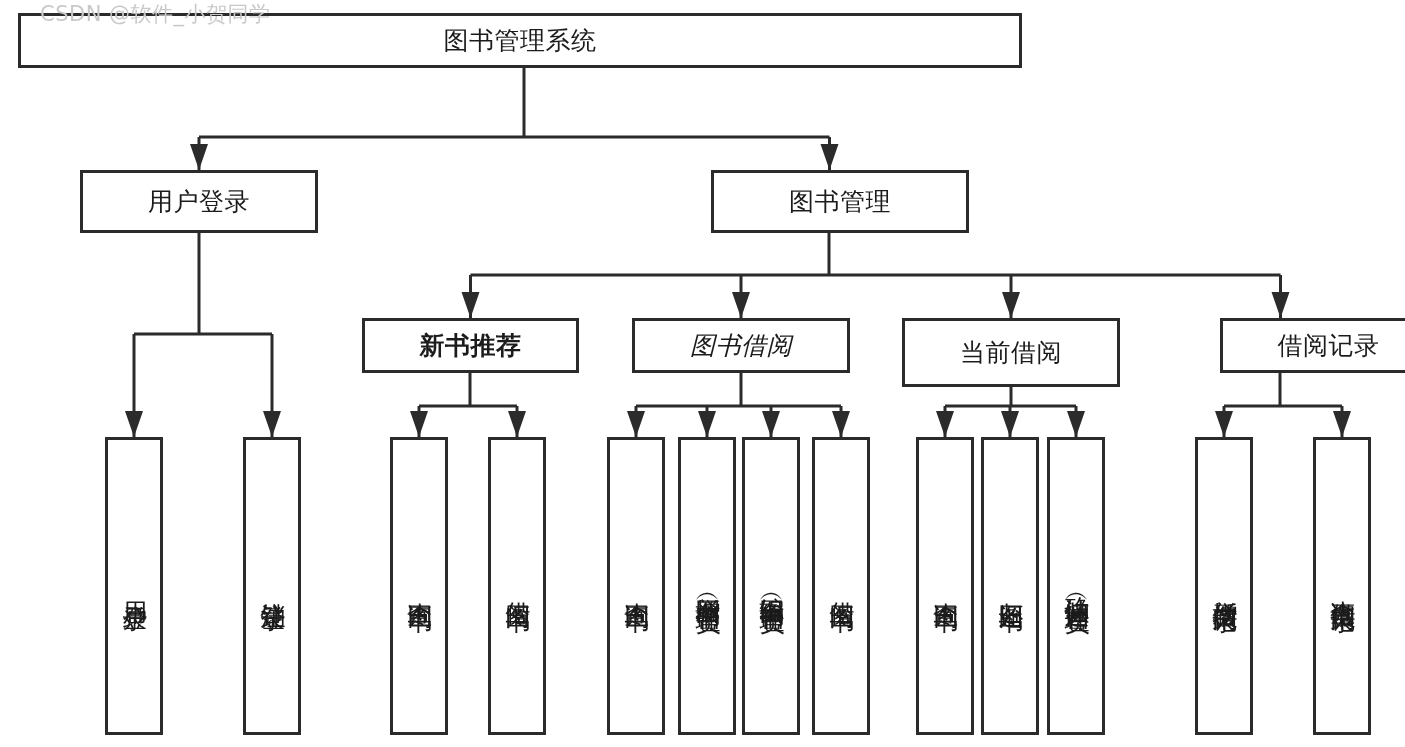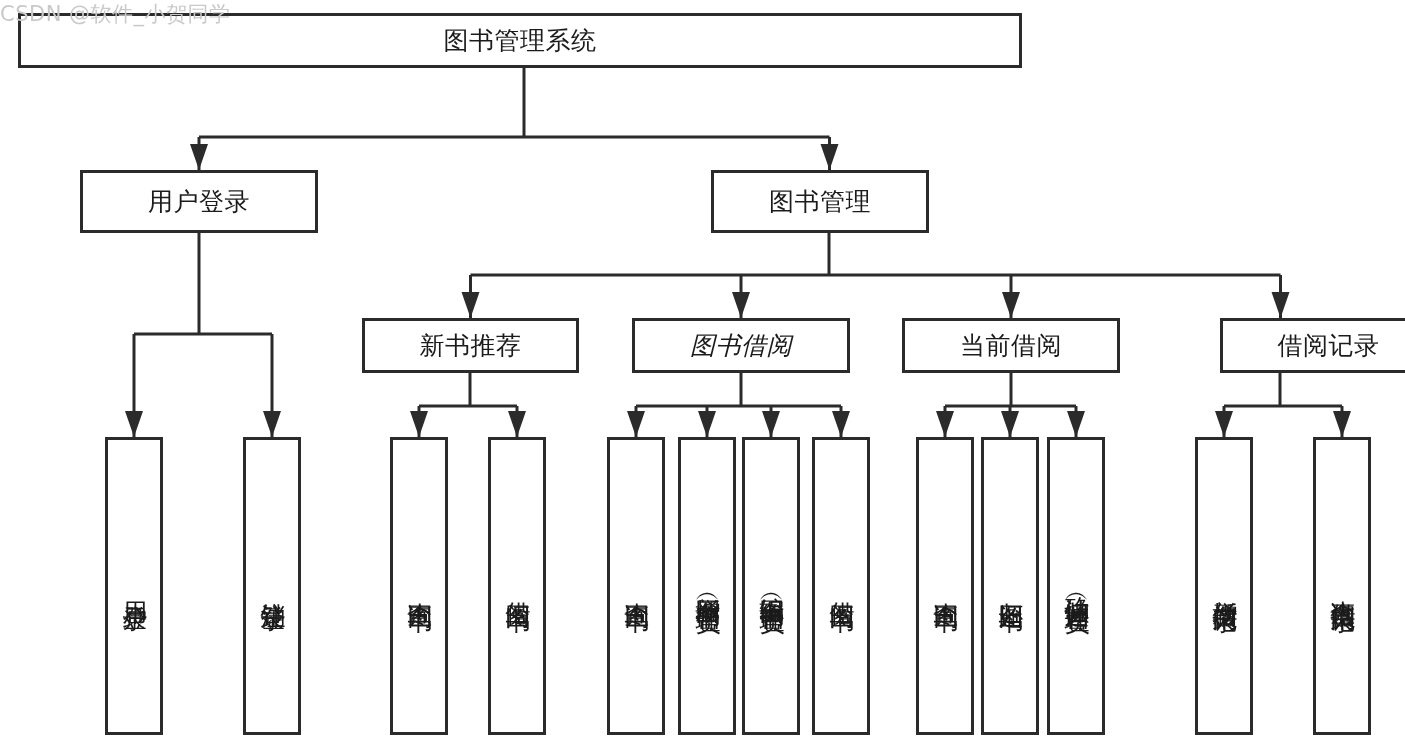--- a/index.html
+++ b/index.html
@@ -52,20 +52,21 @@
     width: 1405px;
     height: 747px;
     pointer-events: none;
   }
   .watermark {
     position: absolute;
     font-size: 21px;
     color: #c9c9c9;
     white-space: nowrap;
     letter-spacing: 0.5px;
+    padding-left: 40px;
   }
 </style>
 </head>
 <body>
 
 <div id="diagram-root">
   <svg id="connector-layer" viewBox="0 0 1405 747" xmlns="http://www.w3.org/2000/svg">
       <line x1="524" y1="68" x2="524" y2="137" stroke="#2b2b2b" stroke-width="3"></line>
       <line x1="199" y1="137" x2="829.5" y2="137" stroke="#2b2b2b" stroke-width="3"></line>
       <line x1="199" y1="137" x2="199" y2="170" stroke="#2b2b2b" stroke-width="3"></line>
@@ -119,30 +120,30 @@
       <line x1="1342" y1="406" x2="1342" y2="437" stroke="#2b2b2b" stroke-width="3"></line>
       <polygon points="1333,411 1351,411 1342,437" fill="#2b2b2b"></polygon>
     </svg>
   <div id="node-layer">
       <div class="node-box" style="left: 18px; top: 13px; width: 1004px; height: 55px; border-color: rgb(43, 43, 43); background: rgb(255, 255, 255);">
         <span class="node-label-h" style="color: rgb(27, 27, 27);">图书管理系统</span>
       </div>
       <div class="node-box" style="left: 80px; top: 170px; width: 238px; height: 63px; border-color: rgb(43, 43, 43); background: rgb(255, 255, 255);">
         <span class="node-label-h" style="color: rgb(27, 27, 27);">用户登录</span>
       </div>
-      <div class="node-box" style="left: 711px; top: 170px; width: 218px; height: 63px; border-color: rgb(43, 43, 43); background: rgb(255, 255, 255);">
+      <div class="node-box" style="left: 711px; top: 170px; width: 258px; height: 63px; border-color: rgb(43, 43, 43); background: rgb(255, 255, 255);">
         <span class="node-label-h" style="color: rgb(27, 27, 27);">图书管理</span>
       </div>
       <div class="node-box" style="left: 362px; top: 318px; width: 217px; height: 55px; border-color: rgb(43, 43, 43); background: rgb(255, 255, 255);">
-        <span class="node-label-h" style="color: rgb(27, 27, 27);">新书推荐</span>
+        <span class="node-label-h" style="color: rgb(27, 27, 27); font-weight: bold;">新书推荐</span>
       </div>
       <div class="node-box" style="left: 632px; top: 318px; width: 218px; height: 55px; border-color: rgb(43, 43, 43); background: rgb(255, 255, 255);">
         <span class="node-label-h" style="color: rgb(27, 27, 27); font-style: italic;">图书借阅</span>
       </div>
-      <div class="node-box" style="left: 902px; top: 318px; width: 218px; height: 55px; border-color: rgb(43, 43, 43); background: rgb(255, 255, 255);">
+      <div class="node-box" style="left: 902px; top: 318px; width: 218px; height: 69px; border-color: rgb(43, 43, 43); background: rgb(255, 255, 255);">
         <span class="node-label-h" style="color: rgb(27, 27, 27);">当前借阅</span>
       </div>
       <div class="node-box" style="left: 1220px; top: 318px; width: 217px; height: 55px; border-color: rgb(43, 43, 43); background: rgb(255, 255, 255);">
         <span class="node-label-h" style="color: rgb(27, 27, 27);">借阅记录</span>
       </div>
       <div class="node-box" style="left: 105px; top: 437px; width: 58px; height: 298px; border-color: rgb(43, 43, 43); background: rgb(255, 255, 255);">
         <span class="node-label-v" style="color: rgb(27, 27, 27);">用户登录</span>
       </div>
       <div class="node-box" style="left: 243px; top: 437px; width: 58px; height: 298px; border-color: rgb(43, 43, 43); background: rgb(255, 255, 255);">
         <span class="node-label-v" style="color: rgb(27, 27, 27);">注销登录</span>

